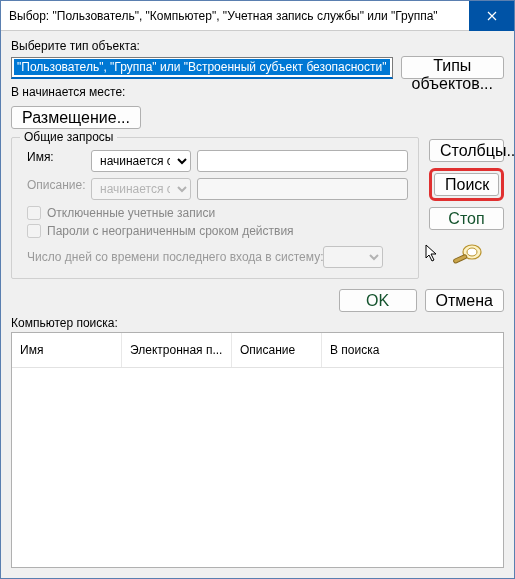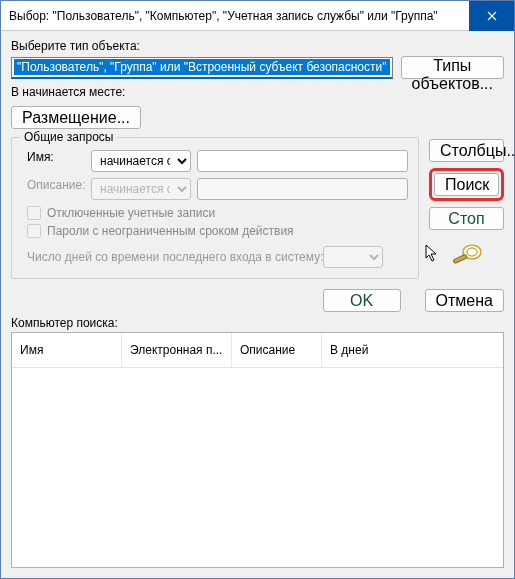--- a/index.html
+++ b/index.html
@@ -172,21 +172,21 @@
   .highlight-btn {
     border: 3px solid #e03030;
     border-radius: 6px;
     padding: 2px;
     display: inline-block;
   }
   .highlight-btn .btn { width: 100%; }
   .bottom-actions {
     display: flex;
     justify-content: flex-end;
-    gap: 24px;
+    gap: 8px;
     margin-top: 10px;
   }
   .btn.disabled-btn { color: #14532d; }
   .results-label {
     font-size: 12px;
     margin-top: 4px;
     margin-bottom: 2px;
   }
   .results {
     flex: 1;
@@ -304,17 +304,17 @@
     <button class="btn disabled-btn" style="min-width:78px">OK</button>
     <button class="btn" style="min-width:78px">Отмена</button>
   </div>
 
   <div class="results-label">Компьютер поиска:</div>
   <div class="results">
     <div class="results-header">
       <div class="col-h">Имя</div>
       <div class="col-h">Электронная п...</div>
       <div class="col-h">Описание</div>
-      <div class="col-h">В дней</div>
+      <div class="col-h">В поиска</div>
     </div>
   </div>
 
 </div>
 
 </body></html>

